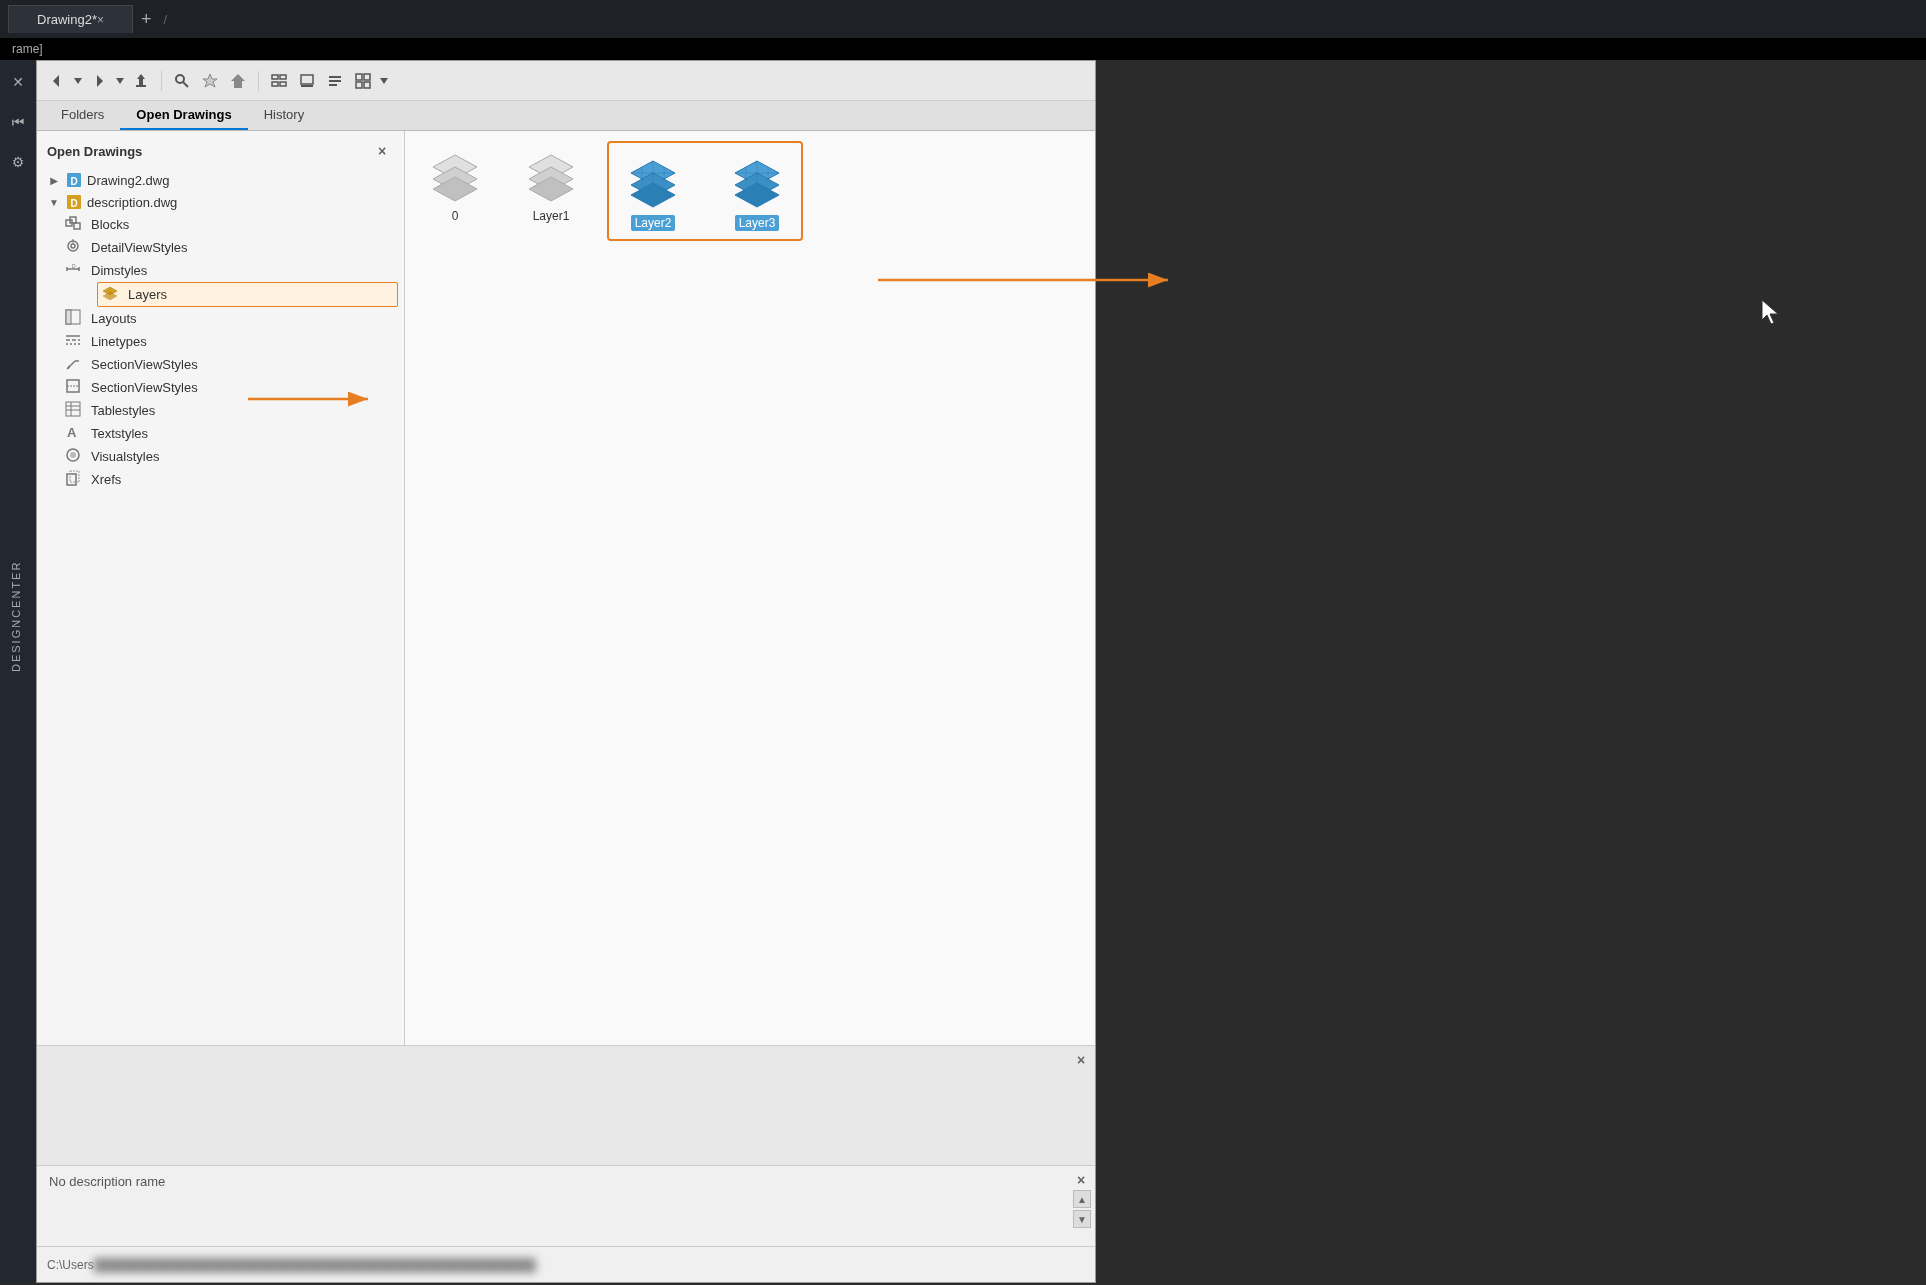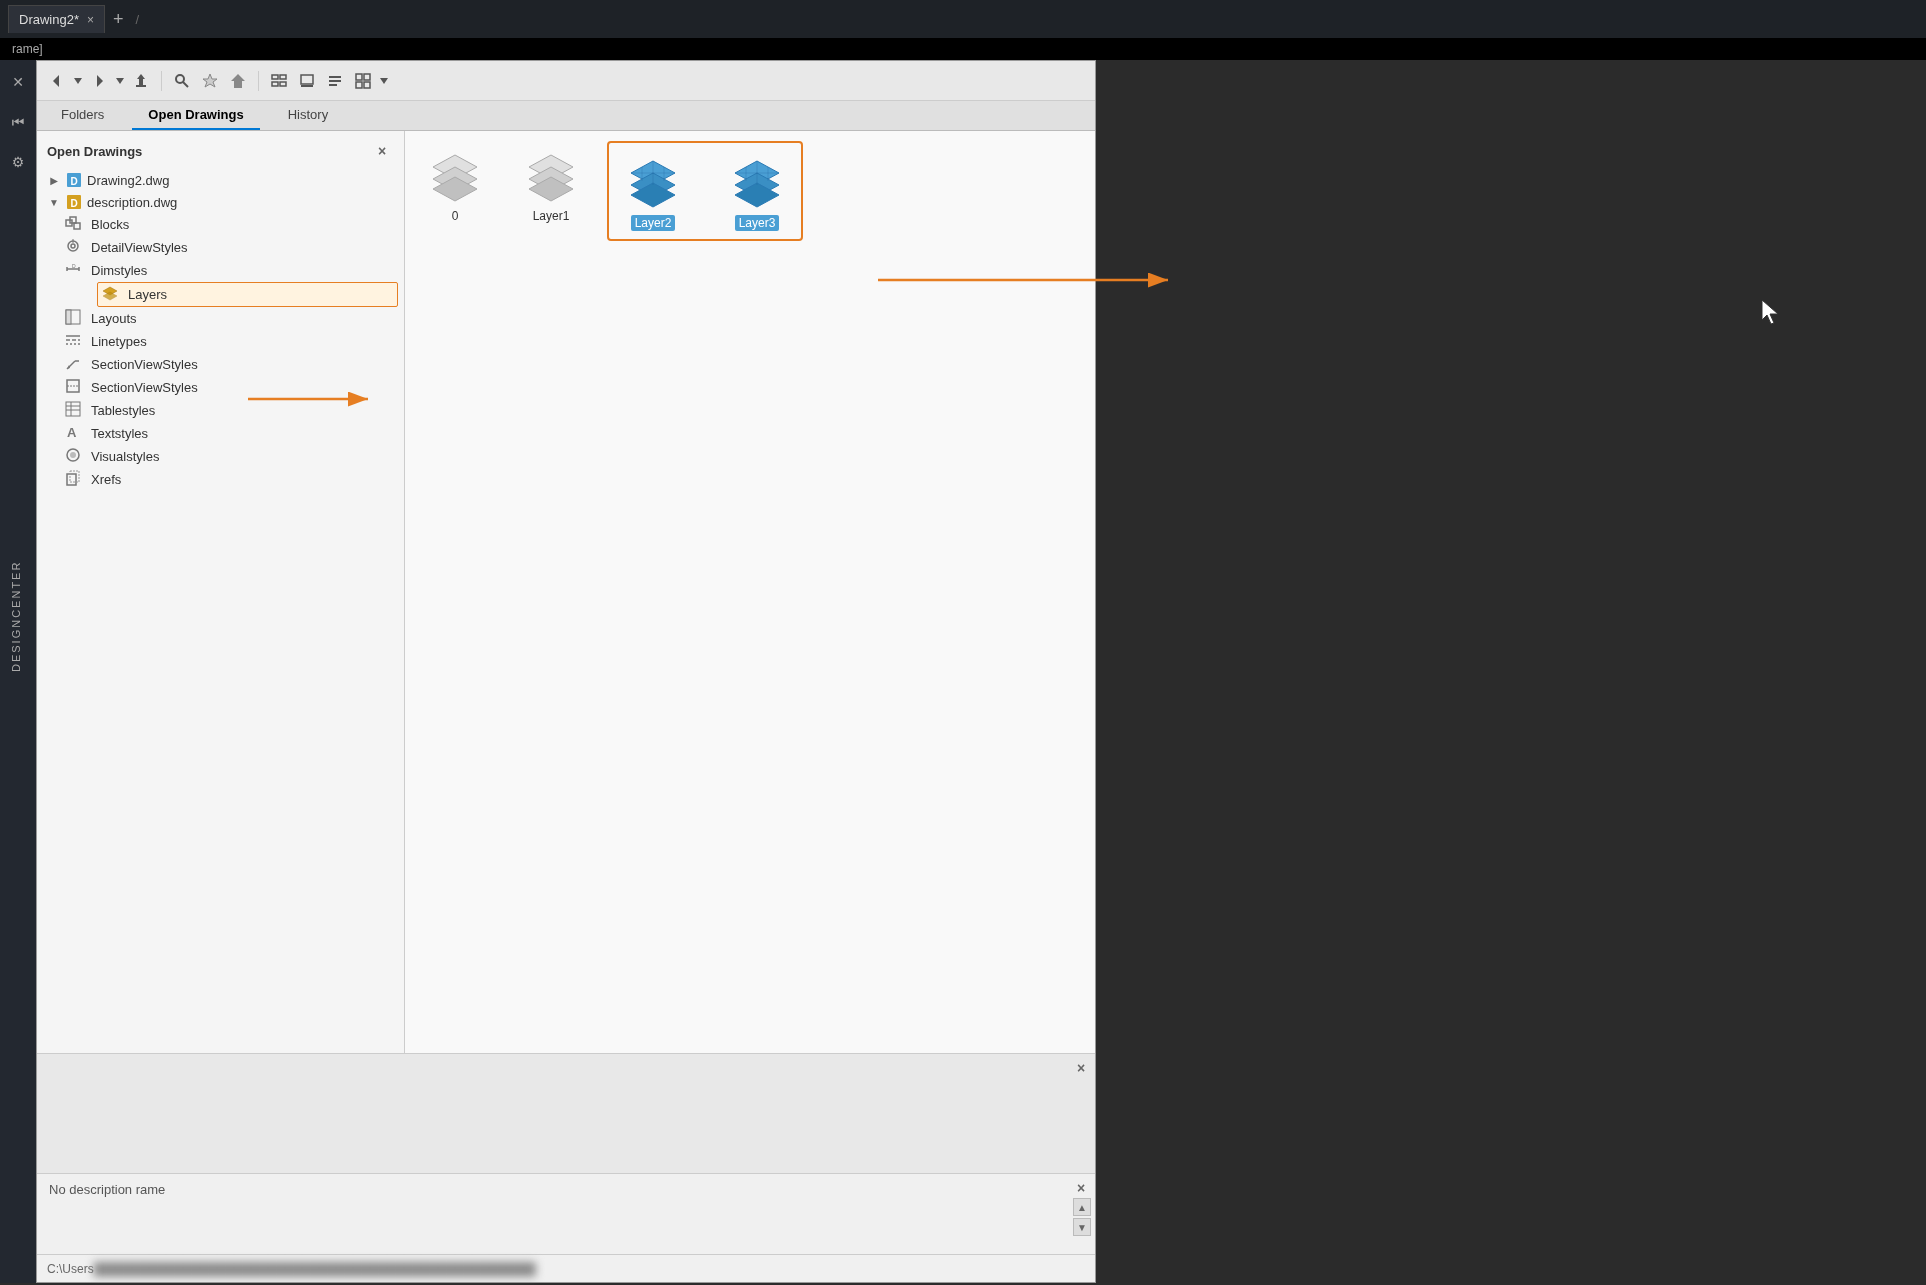--- a/index.html
+++ b/index.html
@@ -19,24 +19,24 @@
       background: #1e2227;
       height: 38px;
       display: flex;
       align-items: center;
       padding-left: 8px;
     }
     .tab {
       background: #2d3139;
       border: 1px solid #444;
       border-bottom: none;
-      padding: 6px 10px;
-      display: flex;
-      align-items: center;
-      gap: 8px;
+      padding: 6px 28px;
+      display: flex;
+      align-items: center;
+      gap: 0;
       font-size: 13px;
       color: #ddd;
       cursor: pointer;
     }
     .tab-close {
       font-size: 12px;
       color: #aaa;
       cursor: pointer;
     }
     .tab-add {
@@ -124,21 +124,21 @@
       background: #ccc;
       margin: 0 3px;
     }
 
     
     .dc-tabs {
       background: #e0e0e0;
       border-bottom: 1px solid #bbb;
       display: flex;
       padding: 0 8px;
-      gap: 12px;
+      gap: 0;
     }
     .dc-tab {
       padding: 6px 16px;
       font-size: 13px;
       color: #444;
       cursor: pointer;
       border-bottom: 2px solid transparent;
     }
     .dc-tab.active {
       border-bottom: 2px solid #0078d4;
@@ -318,21 +318,21 @@
       align-items: center;
       justify-content: center;
       font-size: 10px;
       color: #666;
     }
 
     
     .status-bar {
       background: #f0f0f0;
       border-top: 1px solid #ccc;
-      height: 28px;
+      height: 36px;
       display: flex;
       align-items: center;
       padding: 0 10px;
       font-size: 12px;
       color: #666;
     }
     .status-blurred {
       filter: blur(4px);
       color: #888;
       font-size: 12px;

